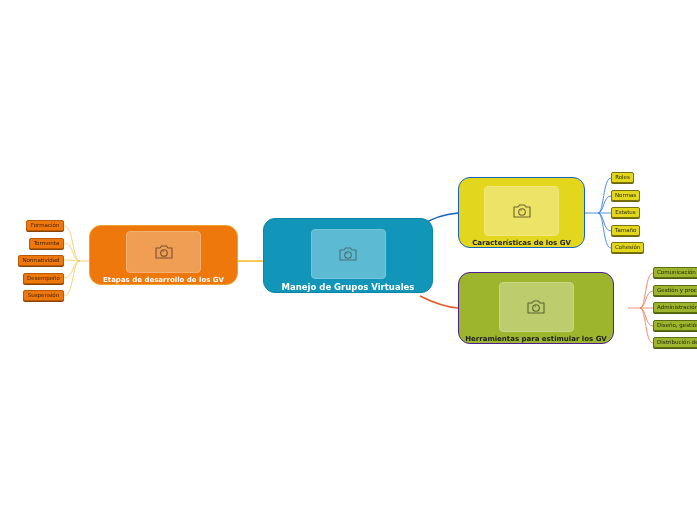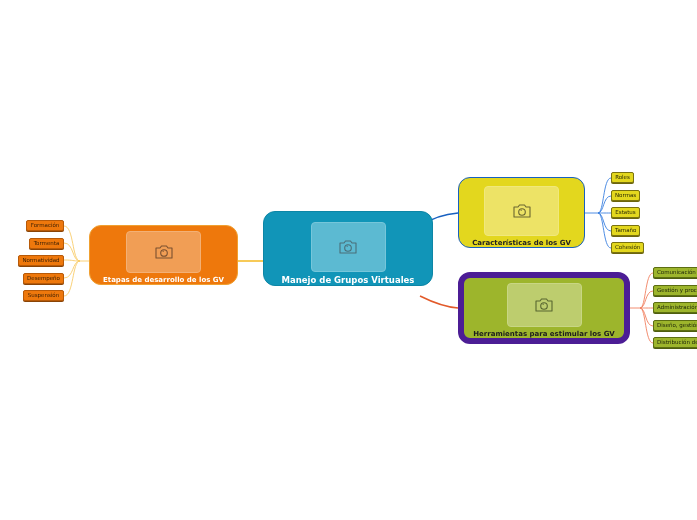--- a/index.html
+++ b/index.html
@@ -15,33 +15,33 @@
       display: flex; flex-direction: column; align-items: center; justify-content: flex-end;
     }
     .node .img {
       position: relative; box-sizing: border-box;
       border-radius: 4px;
       display: flex; align-items: center; justify-content: center;
     }
     .node .label {
       font-weight: bold; white-space: nowrap; text-align: center;
     }
-    .central { left: 263px; top: 211px; width: 170px; height: 75px; background: #1195b8; border: 1px solid #0d86a6; }
+    .central { left: 263px; top: 218px; width: 170px; height: 75px; background: #1195b8; border: 1px solid #0d86a6; }
     .central .img { width: 75px; height: 50px; margin-top: 6px; background: #5cbad2; border: 1px solid #76c6da; }
     .central .label { color: #ffffff; font-size: 8.5px; margin-top: 3px; }
 
     .etapas { left: 89px; top: 225px; width: 149px; height: 60px; background: #ee780c; border: 1px solid #f0a030; }
     .etapas .img { width: 75px; height: 50px; margin-top: 5px; background: #f19e55; border: 1px solid #f3b075; }
     .etapas .label { color: #ffffff; font-size: 7px; margin-top: 3px; }
 
     .caract { left: 458px; top: 177px; width: 127px; height: 71px; background: #e3d71e; border: 1px solid #1860c0; }
     .caract .img { width: 75px; height: 50px; margin-top: 5px; background: #ede366; border: 1px solid #f0e87c; }
     .caract .label { color: #222222; font-size: 7px; margin-top: 3px; }
 
-    .herr { left: 458px; top: 272px; width: 172px; height: 72px; background: #9db52c; border: 6px solid #4c1d95; }
+    .herr { left: 458px; top: 272px; width: 156px; height: 72px; background: #9db52c; border: 1px solid #4c1d95; }
     .herr .img { width: 75px; height: 50px; margin-top: 5px; background: #bdcd6e; border: 1px solid #c8d684; }
     .herr .label { color: #1c1c1c; font-size: 7px; margin-top: 3px; }
 
     .leaf {
       position: absolute; box-sizing: border-box;
       height: 11px; border-radius: 2px;
       font-size: 5.5px; line-height: 9px; text-align: center;
       white-space: nowrap; overflow: hidden; padding: 0 3px;
     }
     .leaf.orange { background: #ee780c; border: 1px solid #b85a08; color: #3a1f05; box-shadow: 0 1px 0 #8a4406; }

